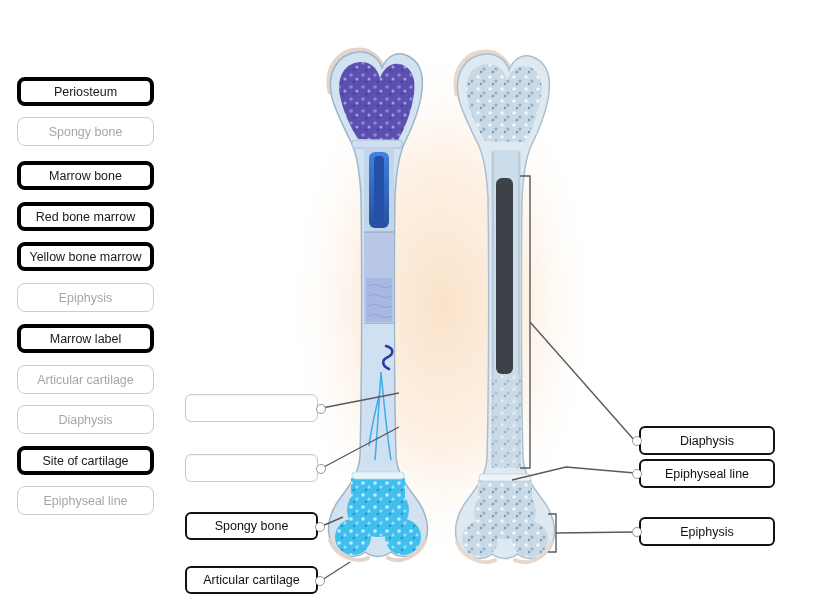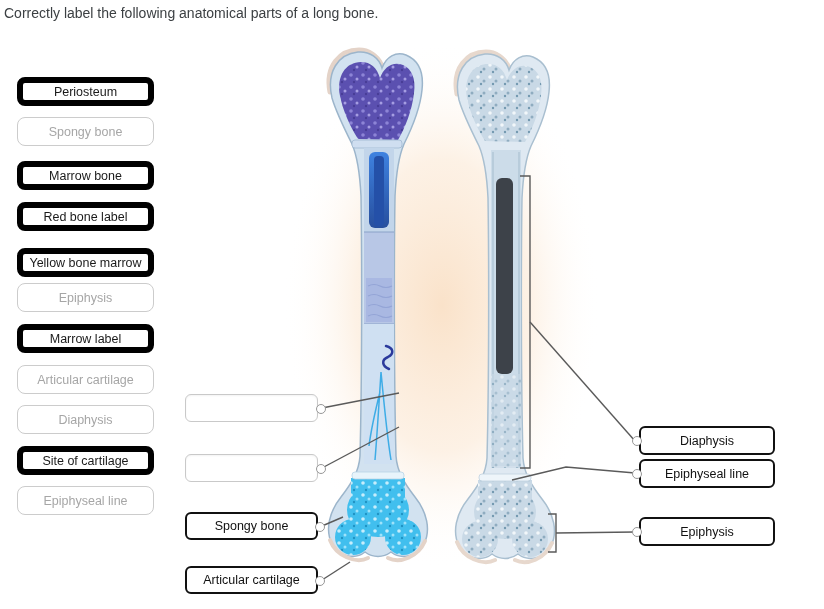--- a/index.html
+++ b/index.html
@@ -5,21 +5,21 @@
   html,body { margin:0; padding:0; background:#fff; }
   .stage {
     position:relative; width:824px; height:609px; overflow:hidden;
     background:#fff; font-family:"Liberation Sans", sans-serif;
   }
   .title {
     position:absolute; left:4px; top:5px; font-size:14px; color:#3c4043;
   }
   .bank-item {
     position:absolute; left:17px; width:137px; height:29px; box-sizing:border-box;
-    border:6px solid #000000; border-radius:8px; background:#fff;
+    border:4px solid #000000; border-radius:8px; background:#fff;
     display:flex; align-items:center; justify-content:center;
     font-size:12.5px; color:#1a1a1a; cursor:grab; z-index:5;
   }
   .bank-item.used { border:1px solid #ccc; color:#a6a6a6; cursor:default; }
   .dz {
     position:absolute; box-sizing:border-box; background:#fff; border-radius:6px;
     display:flex; align-items:center; justify-content:center;
     font-size:12.5px; color:#111; z-index:5;
   }
   .dz-left { left:185px; width:133px; height:28px; }
@@ -32,21 +32,20 @@
   }
   .dot-r { right:-9px; }
   .dot-l { left:-9px; }
   .diagram { position:absolute; left:0; top:0; pointer-events:none; z-index:1; }
 </style>
 </head>
 <body>
 
 <div class="stage">
 
-  <div class="title">Correctly label the following anatomical parts of a long bone.</div>
 
   <svg class="diagram" width="824" height="609" viewBox="0 0 824 609">
     <defs>
       <radialGradient id="glowGrad" cx="50%" cy="50%" r="50%">
         <stop offset="0%" stop-color="#f9ddc0" stop-opacity="0.85"></stop>
         <stop offset="55%" stop-color="#fbe6d0" stop-opacity="0.55"></stop>
         <stop offset="100%" stop-color="#ffffff" stop-opacity="0"></stop>
       </radialGradient>
       <linearGradient id="gradBlue" x1="0" y1="0" x2="0" y2="1">
         <stop offset="0%" stop-color="#3f82e0"></stop>
@@ -129,22 +128,22 @@
       <polyline points="635,473 566,467 512,480"></polyline>
       <polyline points="548,514 556,514 556,552 548,552"></polyline>
       <line x1="556" y1="533" x2="635" y2="532"></line>
     </g>
   </svg>
 
   <div>
     <div class="bank-item" style="top:77px">Periosteum</div>
     <div class="bank-item used" style="top:117px">Spongy bone</div>
     <div class="bank-item" style="top:161px">Marrow bone</div>
-    <div class="bank-item" style="top:202px">Red bone label</div>
-    <div class="bank-item" style="top:248px">Yellow bone marrow</div>
+    <div class="bank-item" style="top:202px">Red bone marrow</div>
+    <div class="bank-item" style="top:242px">Yellow bone marrow</div>
     <div class="bank-item used" style="top:283px">Epiphysis</div>
     <div class="bank-item" style="top:324px">Marrow label</div>
     <div class="bank-item used" style="top:365px">Articular cartilage</div>
     <div class="bank-item used" style="top:405px">Diaphysis</div>
     <div class="bank-item" style="top:446px">Site of cartilage</div>
     <div class="bank-item used" style="top:486px">Epiphyseal line</div>
   </div>
 
   <div class="dz dz-left empty" style="top:394px">
     <span></span>

